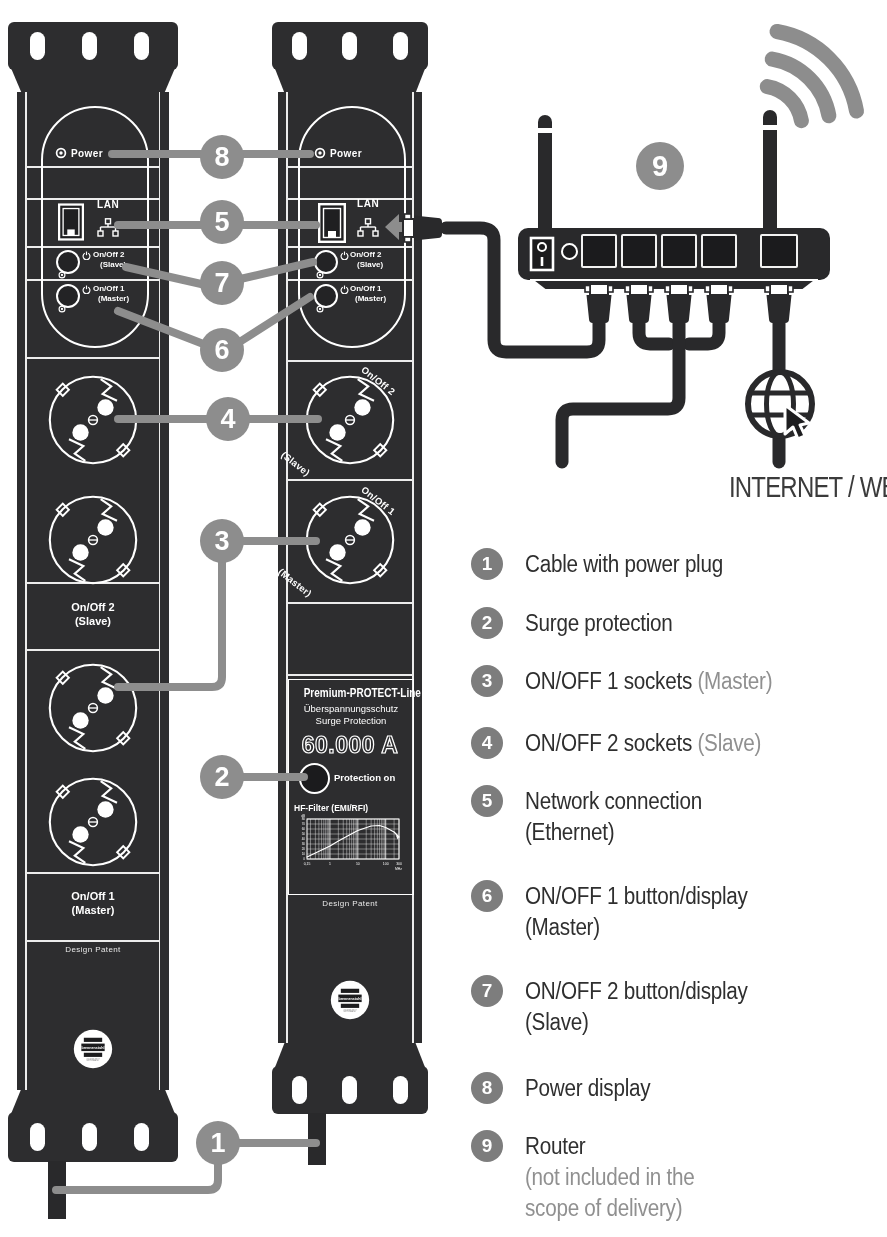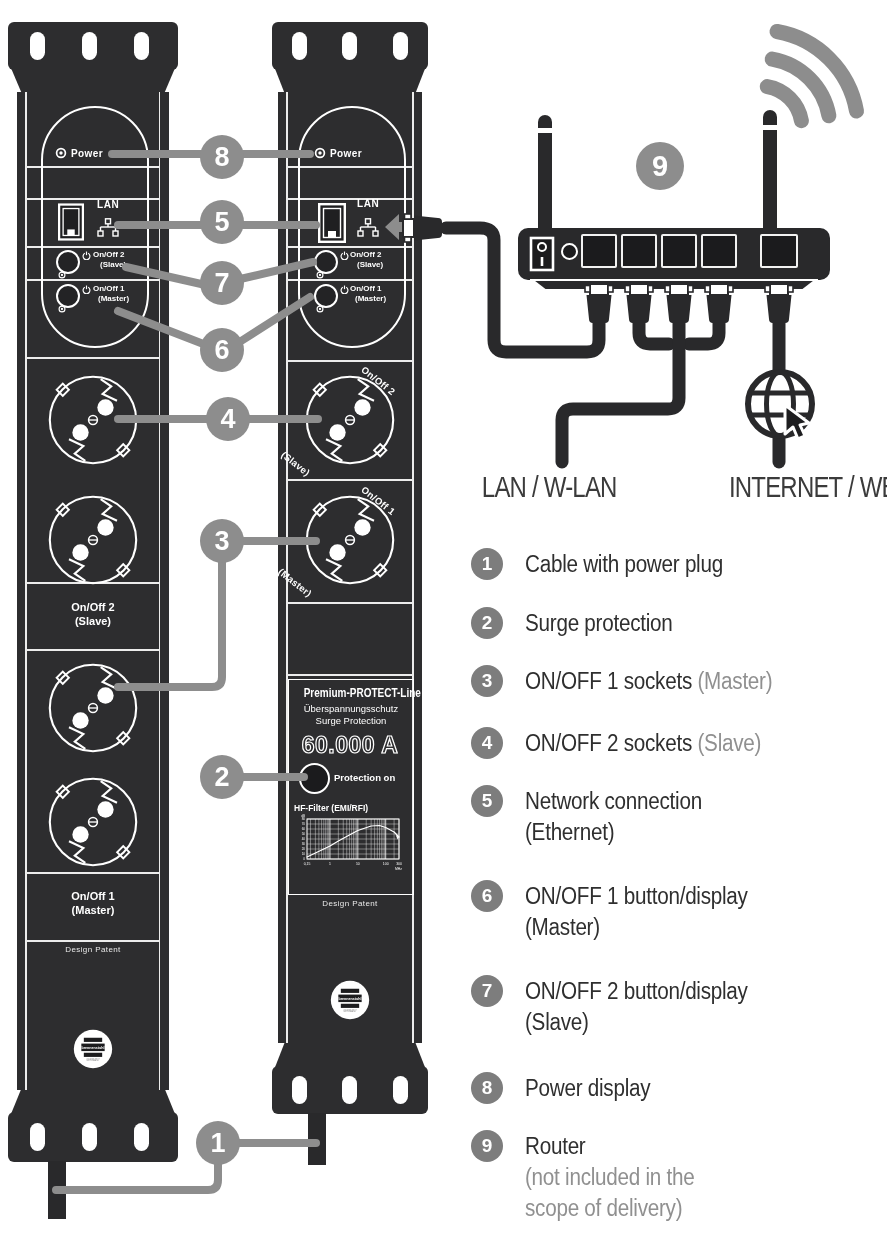--- a/index.html
+++ b/index.html
@@ -420,21 +420,20 @@
   <svg class="a" style="left:742px;top:366px;z-index:3" width="76" height="76" viewBox="0 0 76 76">
     <circle cx="38" cy="38" r="32" fill="#fff" stroke="#29292b" stroke-width="6"></circle>
     <line x1="9" y1="27" x2="67" y2="27" stroke="#29292b" stroke-width="5"></line>
     <line x1="9" y1="49" x2="67" y2="49" stroke="#29292b" stroke-width="5"></line>
     <ellipse cx="38" cy="38" rx="13.5" ry="32" fill="none" stroke="#29292b" stroke-width="5"></ellipse>
   </svg>
   <svg class="a" style="left:783px;top:404px;z-index:4" width="34" height="40" viewBox="0 0 34 40">
     <polygon points="2,1 2,30 10,23 15,35 22,32 17,21 26,19" fill="#1d1d1f" stroke="#fff" stroke-width="3" stroke-linejoin="round"></polygon>
   </svg>
 
-  <div class="conn-label" style="left:452px;top:470px;width:195px"><span>LAN / W-LAN</span></div>
   <div class="conn-label" style="left:706px;top:470px;width:212px"><span>INTERNET / WEB</span></div>
 
   <svg class="lay" width="887" height="1237">
     <g stroke="#8d8d8d" stroke-width="8" stroke-linecap="round" fill="none">
       <line x1="112" y1="154" x2="310" y2="154"></line>
       <line x1="118" y1="225" x2="316" y2="225"></line>
       <line x1="126" y1="267" x2="210" y2="286"></line>
       <line x1="236" y1="280" x2="313" y2="262"></line>
       <line x1="118" y1="311" x2="206" y2="345"></line>
       <line x1="238" y1="343" x2="310" y2="297"></line>

